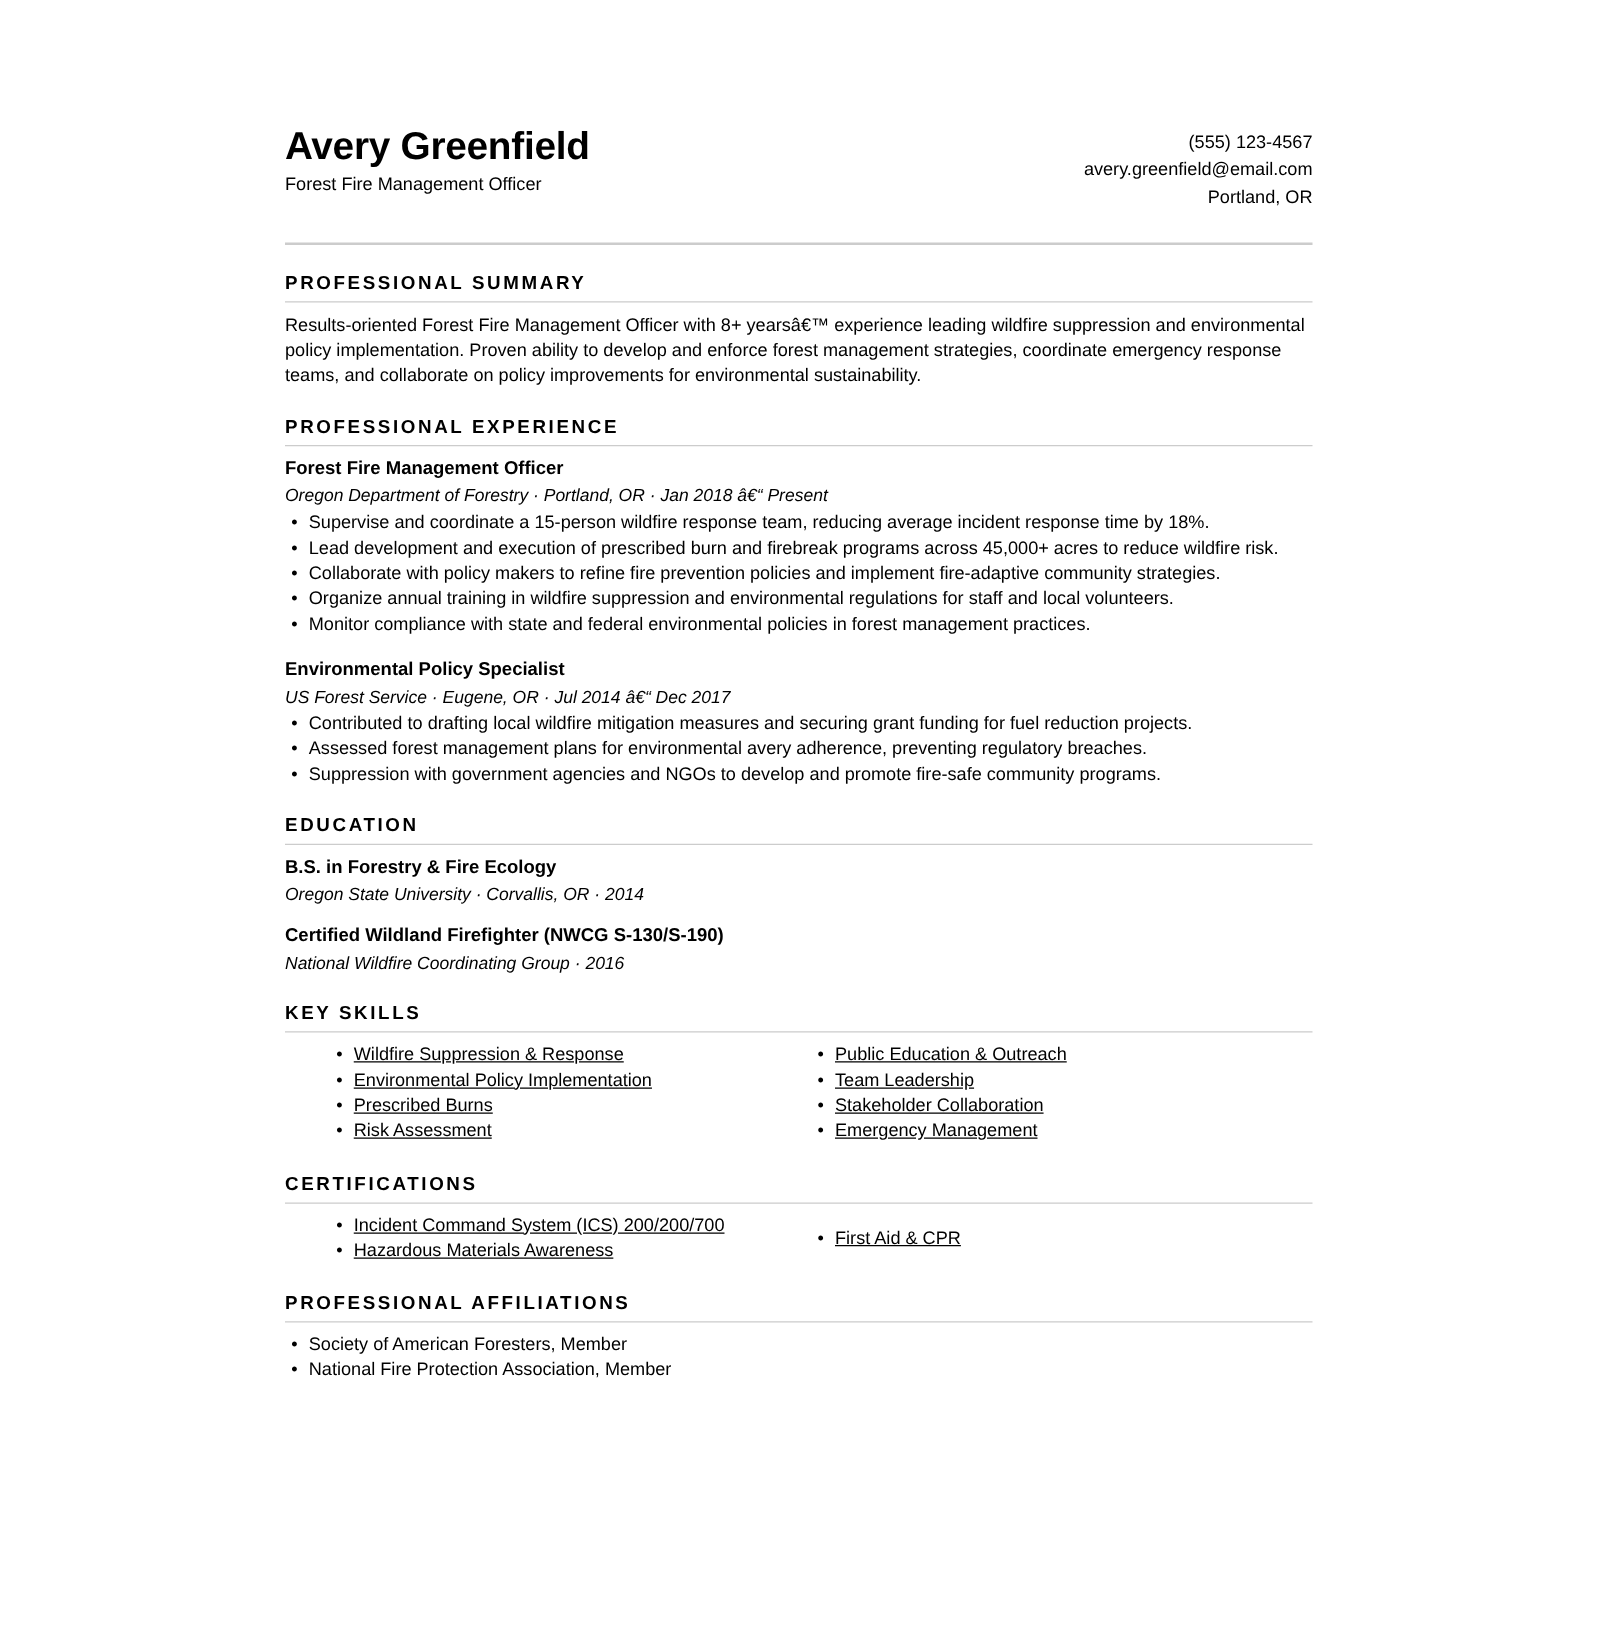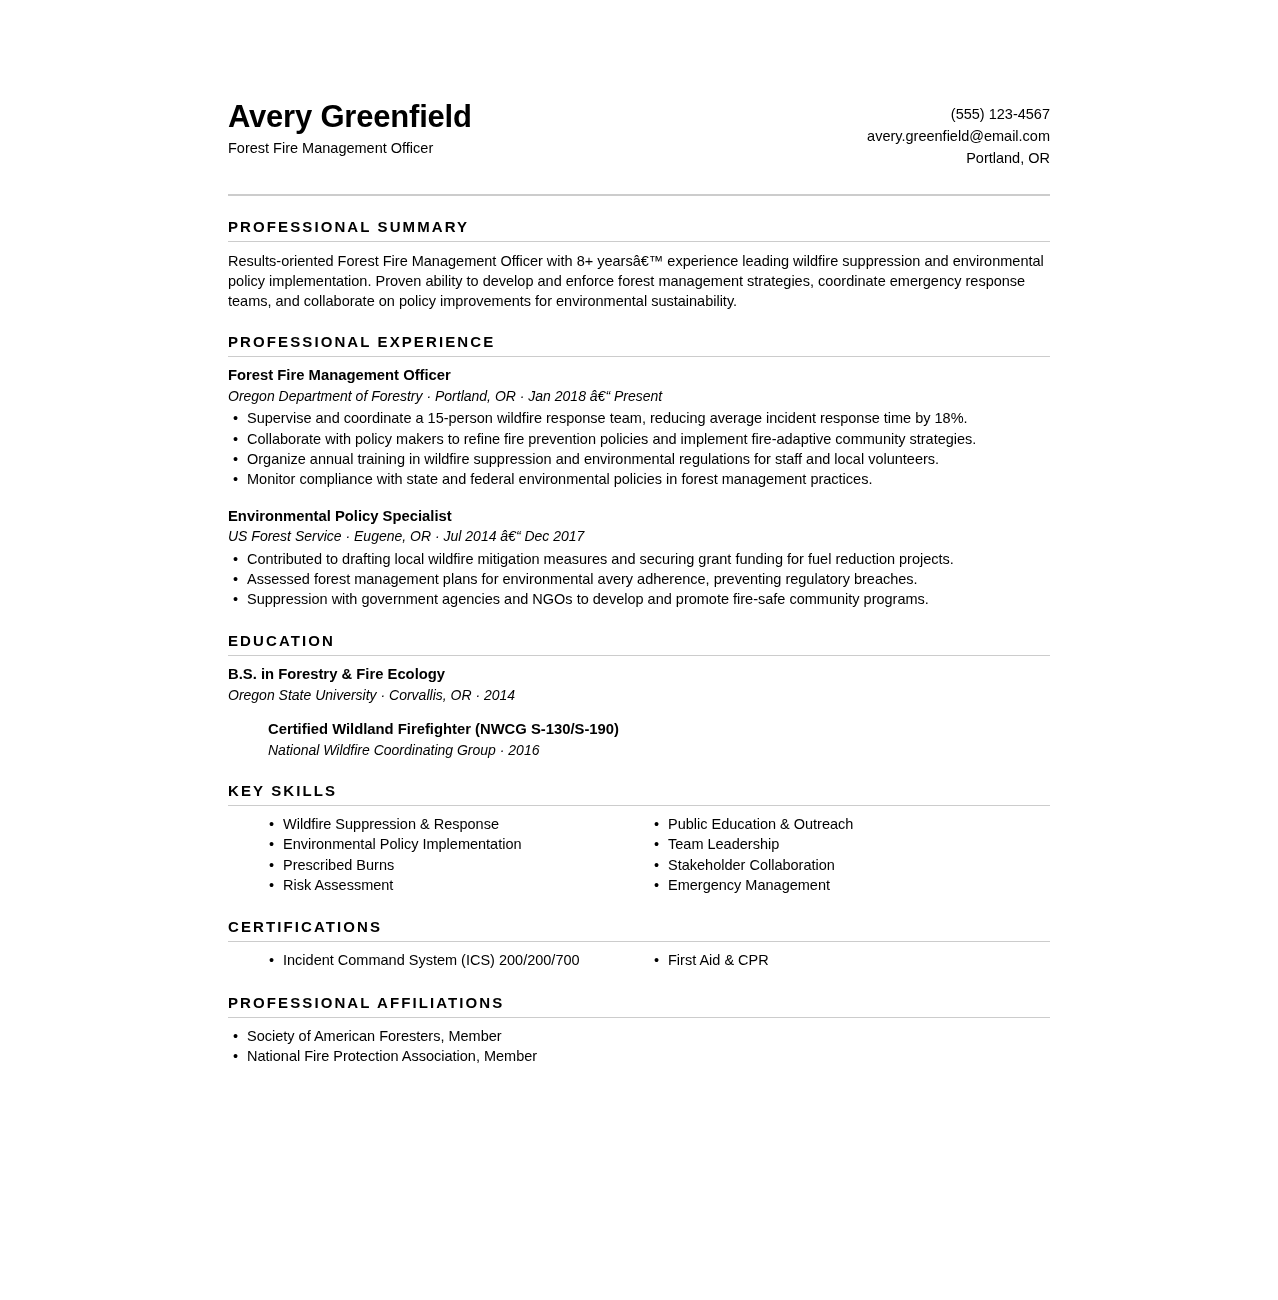--- a/index.html
+++ b/index.html
@@ -126,26 +126,27 @@
     line-height: 1.33;
   }
 
   
   ul.bullets.indented { padding-left: 36px; }
 
   
   .two-col {
     display: flex;
     align-items: center;
+    text-decoration: underline;
   }
   .two-col .col { width: 50%; box-sizing: border-box; }
   .two-col .col.right { padding-left: 10px; }
 
   .edu-block { margin-top: 2px; }
-  .edu-block .entry + .entry { margin-top: 15px; margin-left: 40px; }
+  .edu-block .entry + .entry { margin-top: 15px; }
 </style>
 </head>
 <body>
 
 <div class="page">
   <div class="sheet">
 
     <div class="header">
       <div class="header-left">
         <div class="name">Avery Greenfield</div>
@@ -167,20 +168,21 @@
 
     <div class="section">
       <div class="section-heading">PROFESSIONAL EXPERIENCE</div>
       <hr class="section-rule">
 
       <div class="entry">
         <div class="entry-title">Forest Fire Management Officer</div>
         <div class="entry-meta">Oregon Department of Forestry · Portland, OR · Jan 2018 â€“ Present</div>
         <ul class="bullets">
           <li>Supervise and coordinate a 15-person wildfire response team, reducing average incident response time by 18%.</li>
+          <li>Lead development and execution of prescribed burn and firebreak programs across 45,000+ acres to reduce wildfire risk.</li>
           <li>Collaborate with policy makers to refine fire prevention policies and implement fire-adaptive community strategies.</li>
           <li>Organize annual training in wildfire suppression and environmental regulations for staff and local volunteers.</li>
           <li>Monitor compliance with state and federal environmental policies in forest management practices.</li>
         </ul>
       </div>
 
       <div class="entry">
         <div class="entry-title">Environmental Policy Specialist</div>
         <div class="entry-meta">US Forest Service · Eugene, OR · Jul 2014 â€“ Dec 2017</div>
         <ul class="bullets">
@@ -229,20 +231,21 @@
       </div>
     </div>
 
     <div class="section">
       <div class="section-heading">CERTIFICATIONS</div>
       <hr class="section-rule">
       <div class="two-col">
         <div class="col left">
           <ul class="bullets indented">
             <li>Incident Command System (ICS) 200/200/700</li>
+            <li>Hazardous Materials Awareness</li>
           </ul>
         </div>
         <div class="col right">
           <ul class="bullets">
             <li>First Aid &amp; CPR</li>
           </ul>
         </div>
       </div>
     </div>
 

